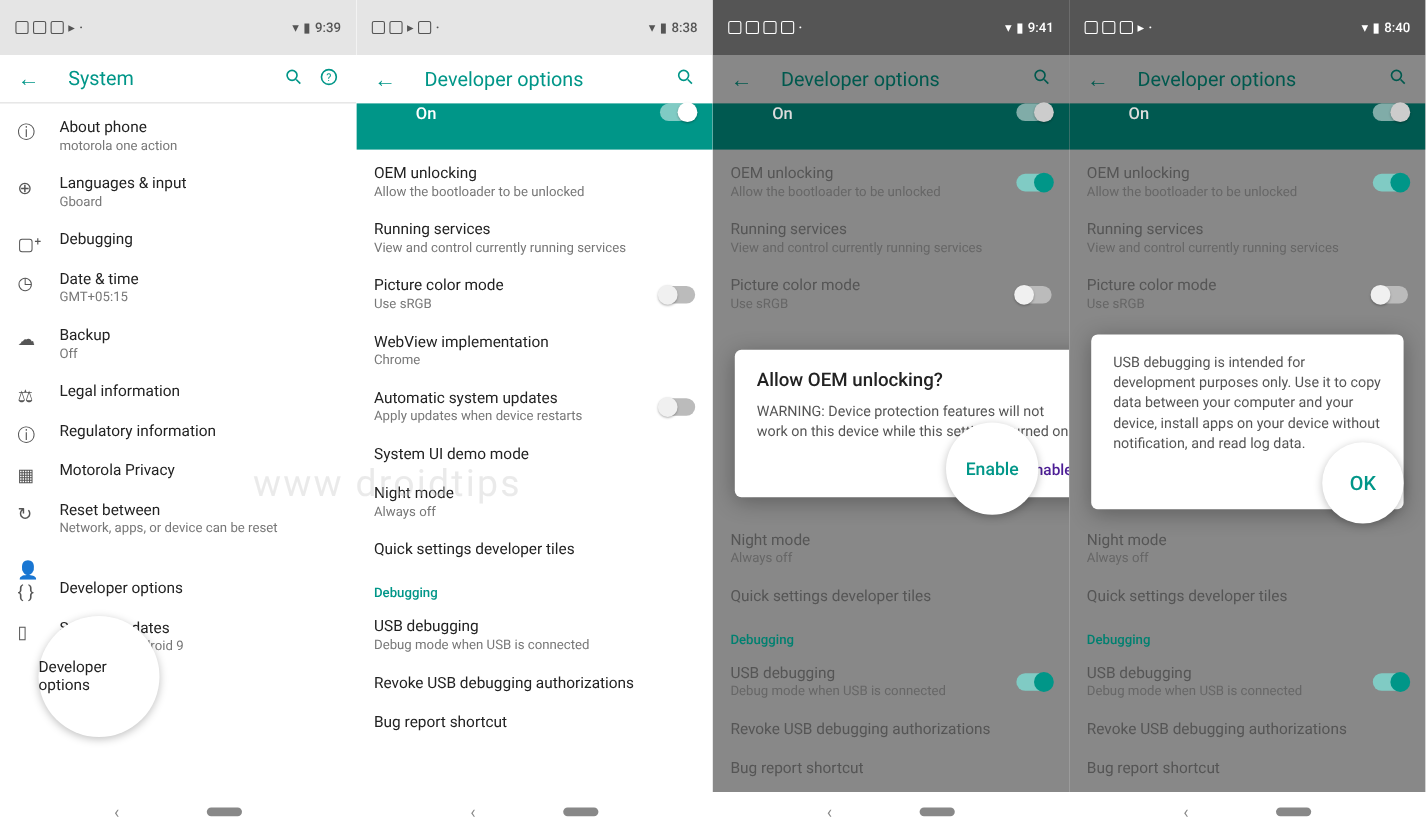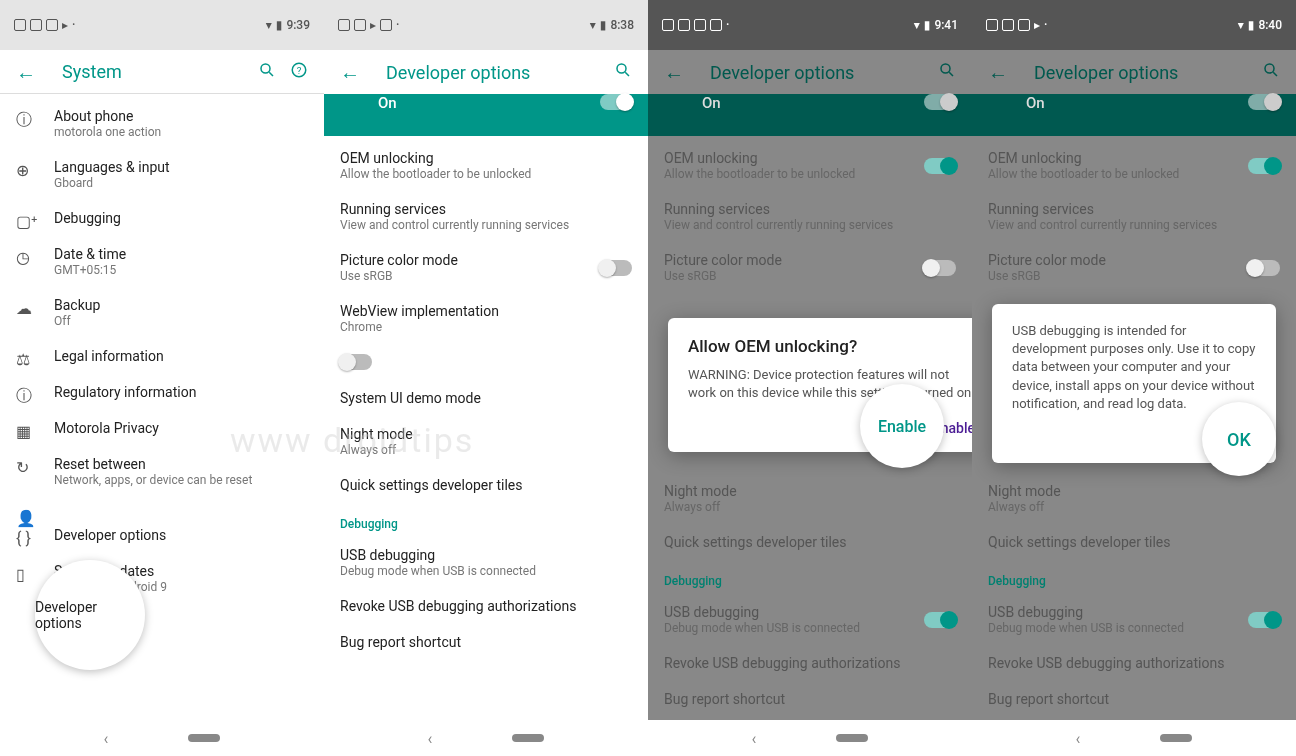--- a/index.html
+++ b/index.html
@@ -216,20 +216,24 @@
           </div>
           <span class="switch off"></span>
         </div>
       <div class="item dev">
           <div class="content">
             <div class="primary">WebView implementation</div>
             <div class="secondary">Chrome</div>
           </div>
         </div>
       <div class="item dev">
+          <div class="content">
+            <div class="primary">Automatic system updates</div>
+            <div class="secondary">Apply updates when device restarts</div>
+          </div>
           <span class="switch off"></span>
         </div>
       <div class="item dev">
           <div class="content">
             <div class="primary">System UI demo mode</div>
           </div>
         </div>
       <div class="item dev">
           <div class="content">
             <div class="primary">Night mode</div>

